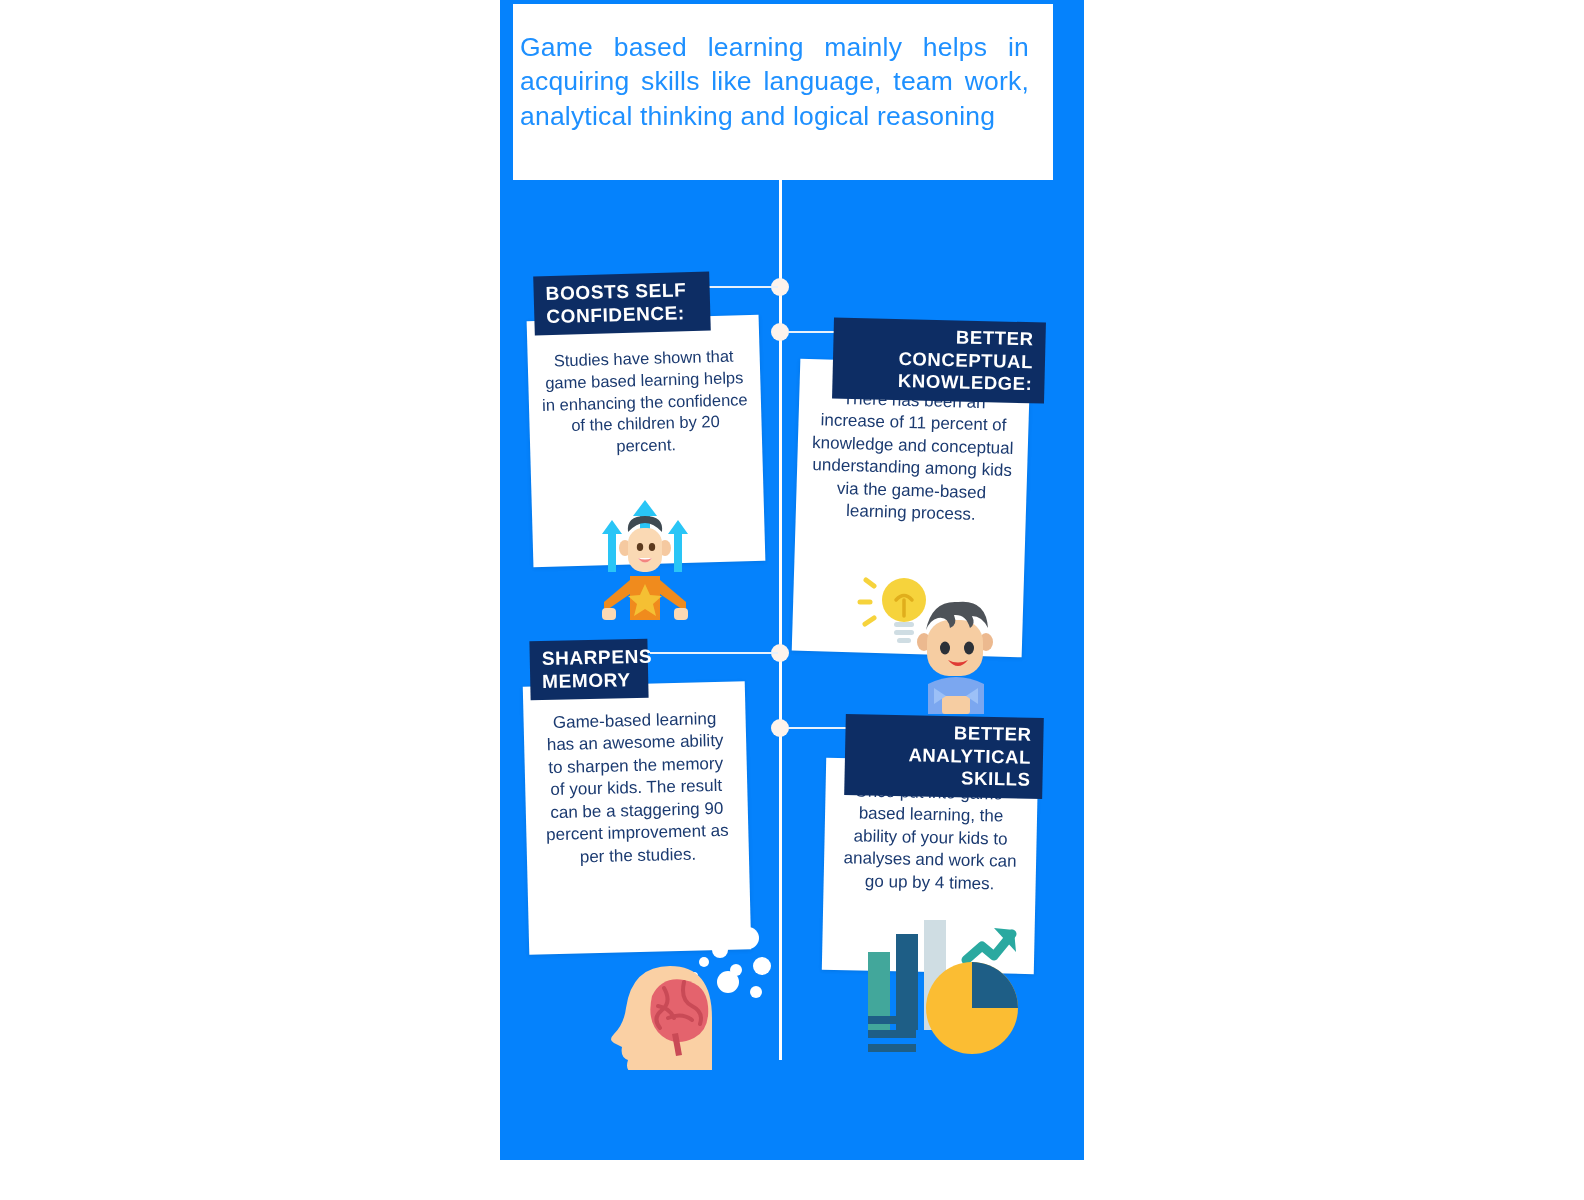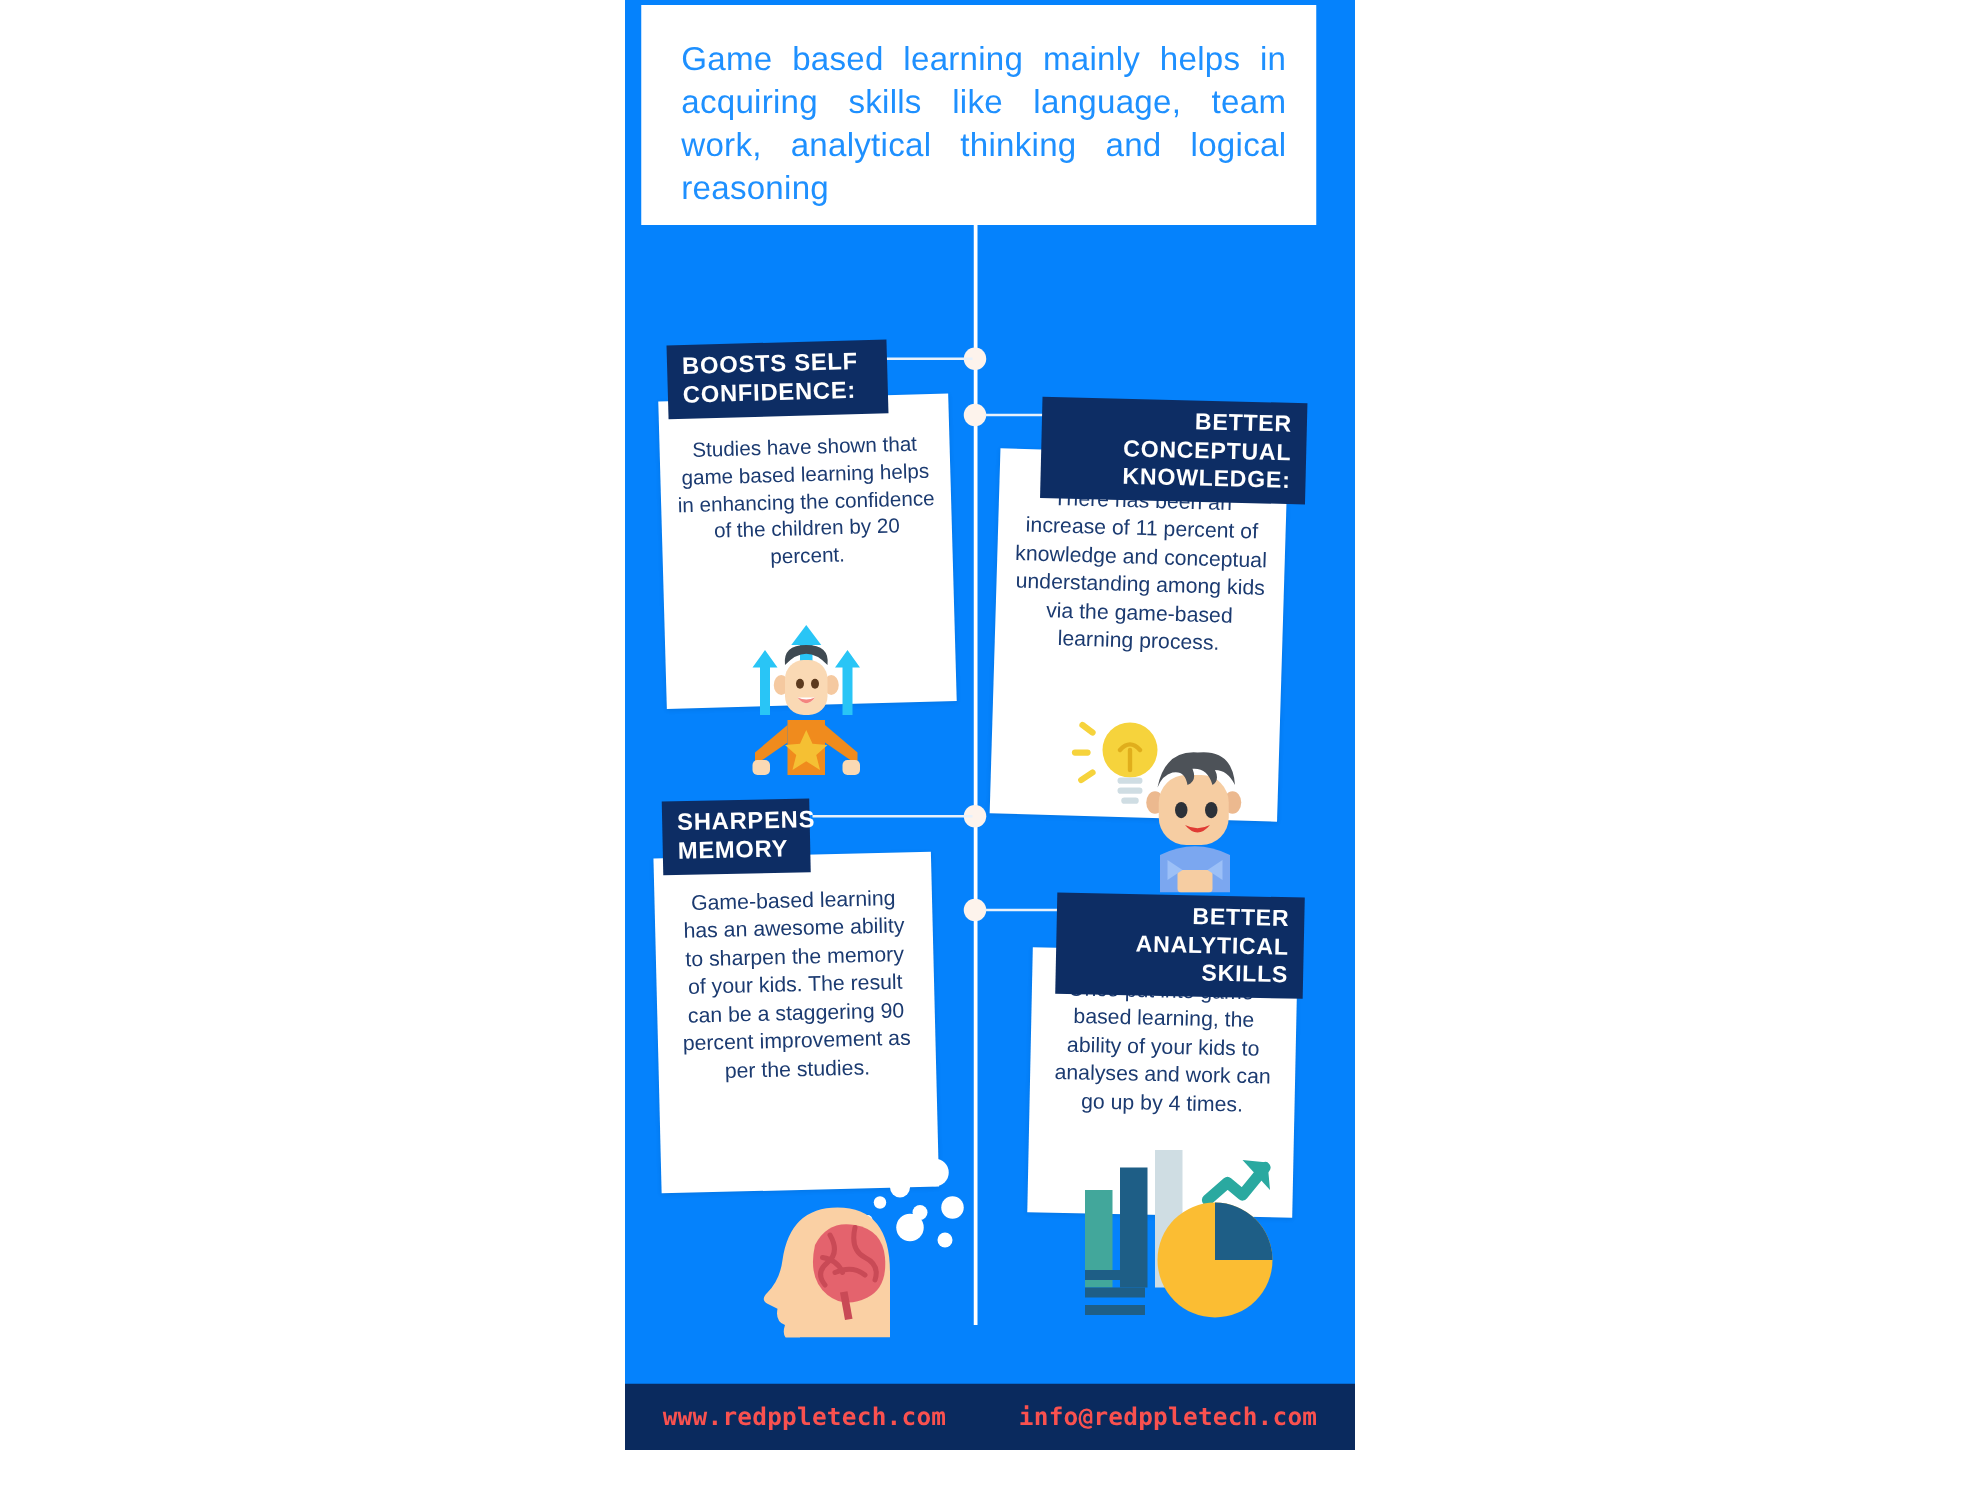--- a/index.html
+++ b/index.html
@@ -26,21 +26,21 @@
   .header-card {
     position: absolute;
     left: 13px;
     top: 4px;
     width: 540px;
     height: 176px;
     background: #ffffff;
     display: flex;
     align-items: flex-start;
     justify-content: center;
-    padding: 26px 24px 0 32px;
+    padding: 26px 24px 0 7px;
   }
   .header-text {
     color: #1e90ff;
     font-size: 26.5px;
     line-height: 1.3;
     text-align: justify;
     text-align-last: left;
     font-weight: 400;
     letter-spacing: 0.2px;
     width: 100%;
@@ -306,18 +306,14 @@
     <rect x="62" y="22" width="22" height="110" fill="#cfdde3"></rect>
     <path d="M104 62 L120 48 L132 58 L150 36" stroke="#2aa9a0" stroke-width="9" fill="none" stroke-linejoin="round" stroke-linecap="round"></path>
     <path d="M152 32 L154 54 L132 30 Z" fill="#2aa9a0"></path>
     <circle cx="110" cy="110" r="46" fill="#fbbd33"></circle>
     <path d="M110 110 L110 64 A46 46 0 0 1 156 110 Z" fill="#1e5e86"></path>
     <rect x="6" y="118" width="48" height="8" fill="#1e5e86"></rect>
     <rect x="6" y="132" width="48" height="8" fill="#1e5e86"></rect>
     <rect x="6" y="146" width="48" height="8" fill="#1e5e86"></rect>
   </svg>
 
-  <div class="footer">
-    <span class="f">www.redppletech.com</span>
-    <span class="f">info@redppletech.com</span>
-  </div>
 
 </div>
 
 </body></html>

